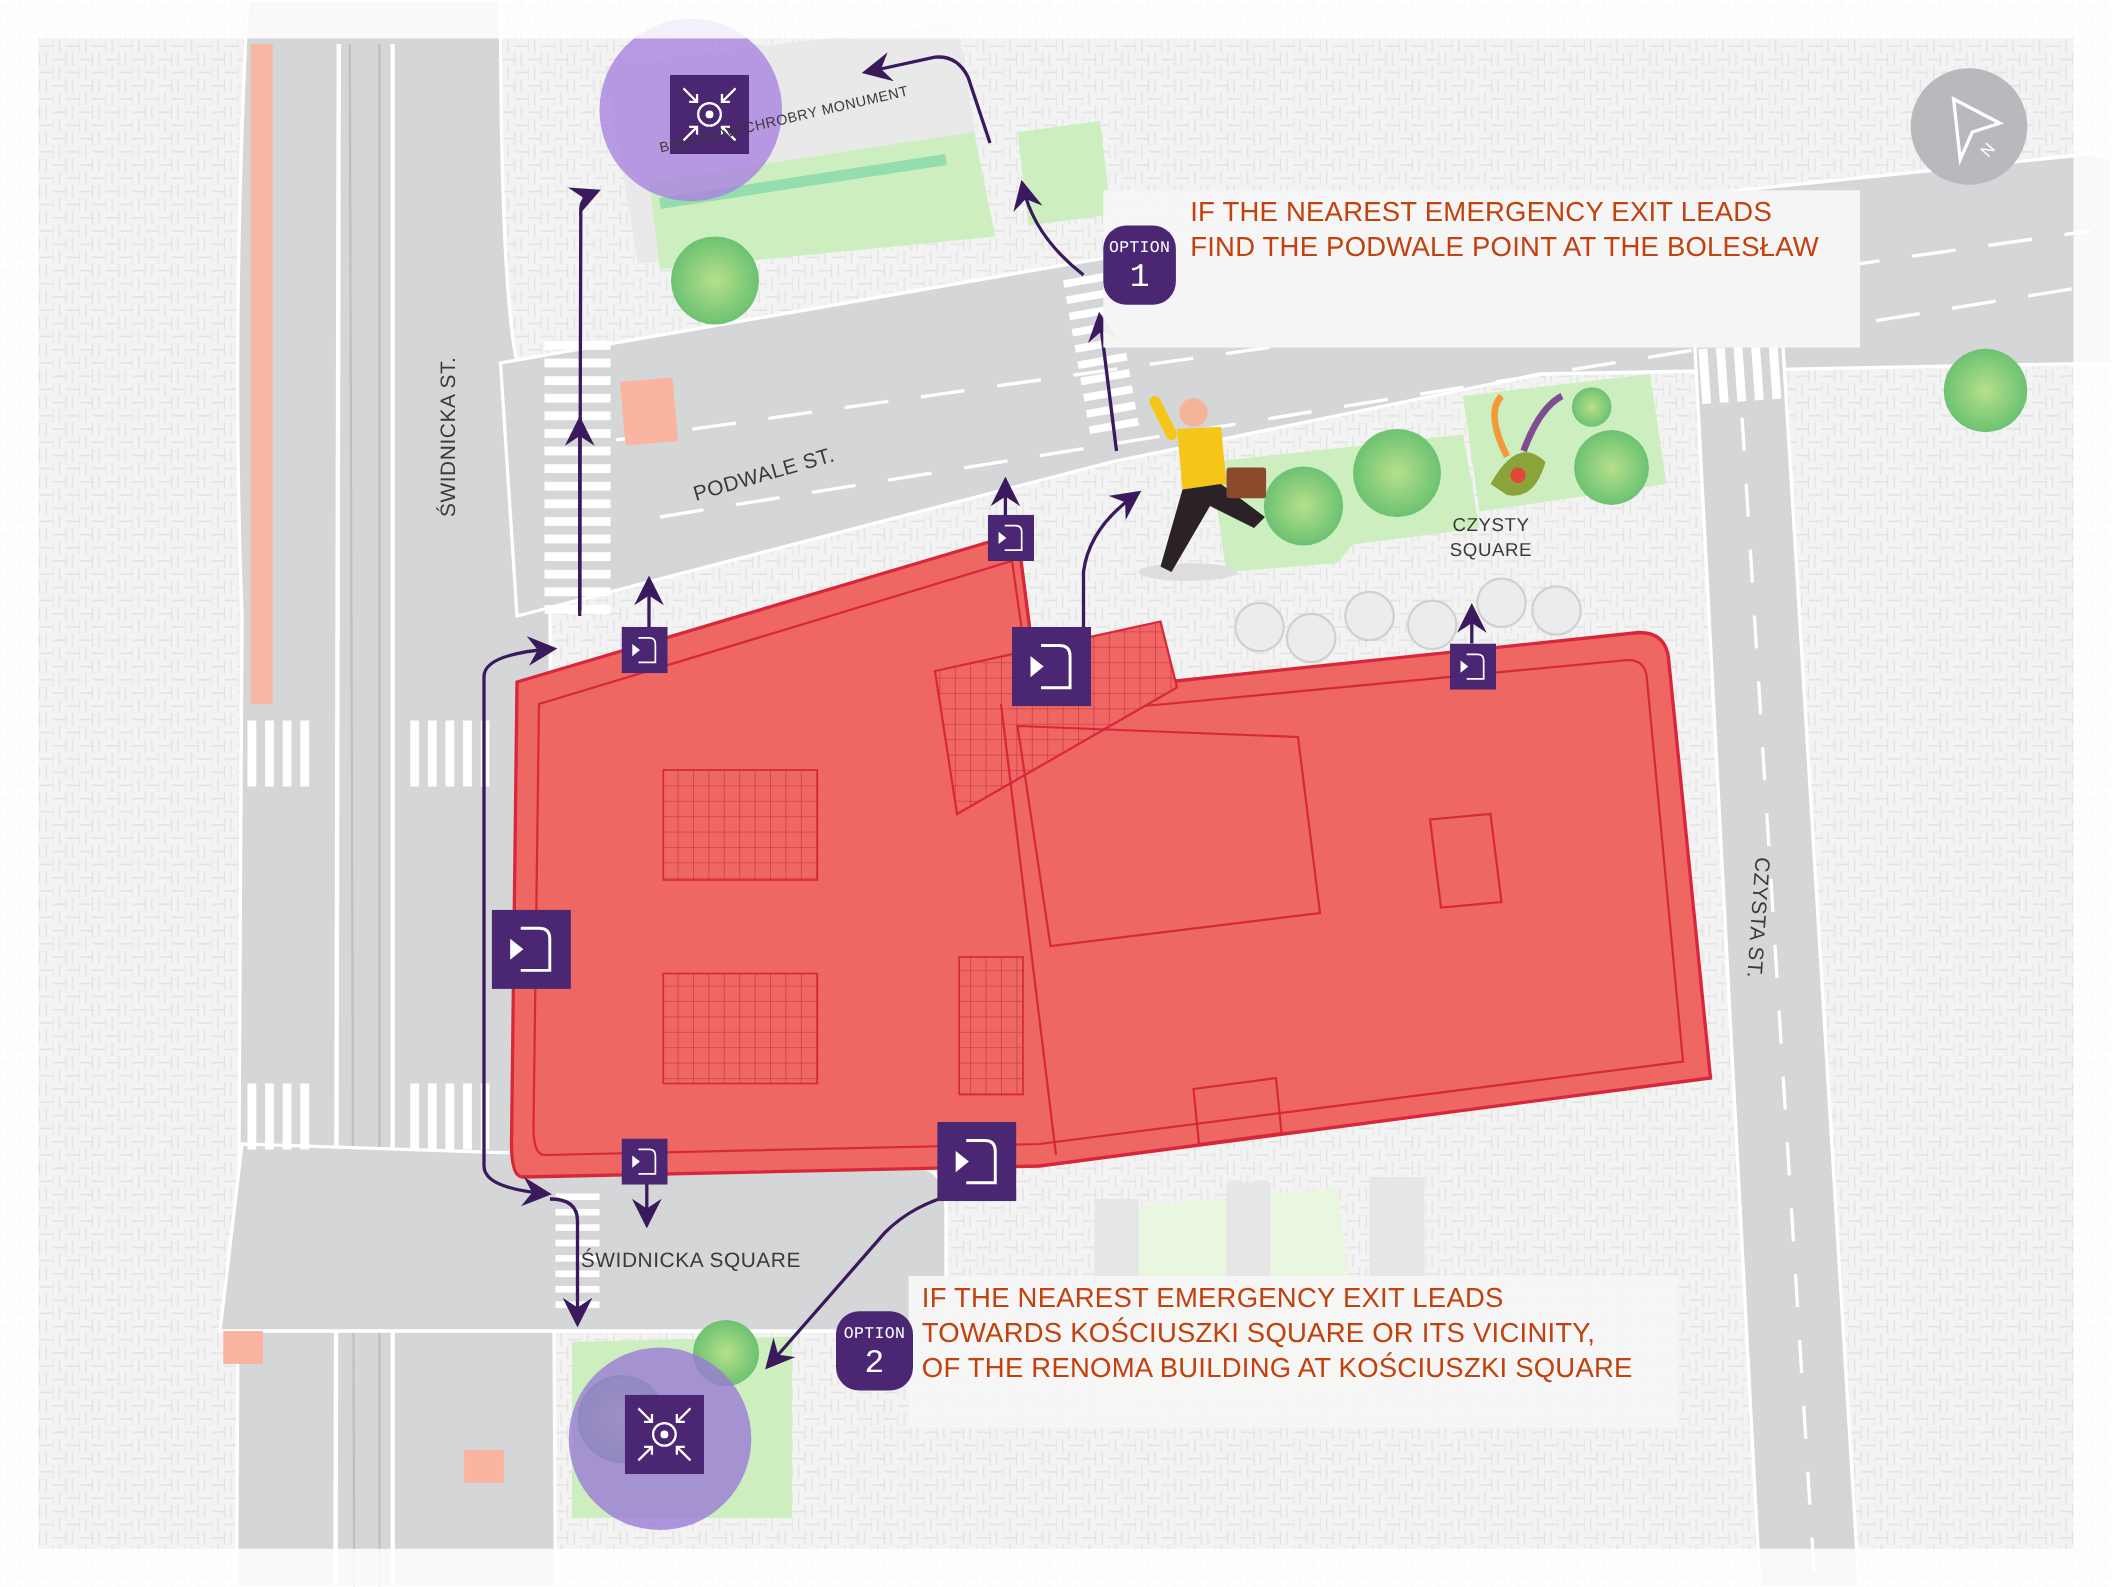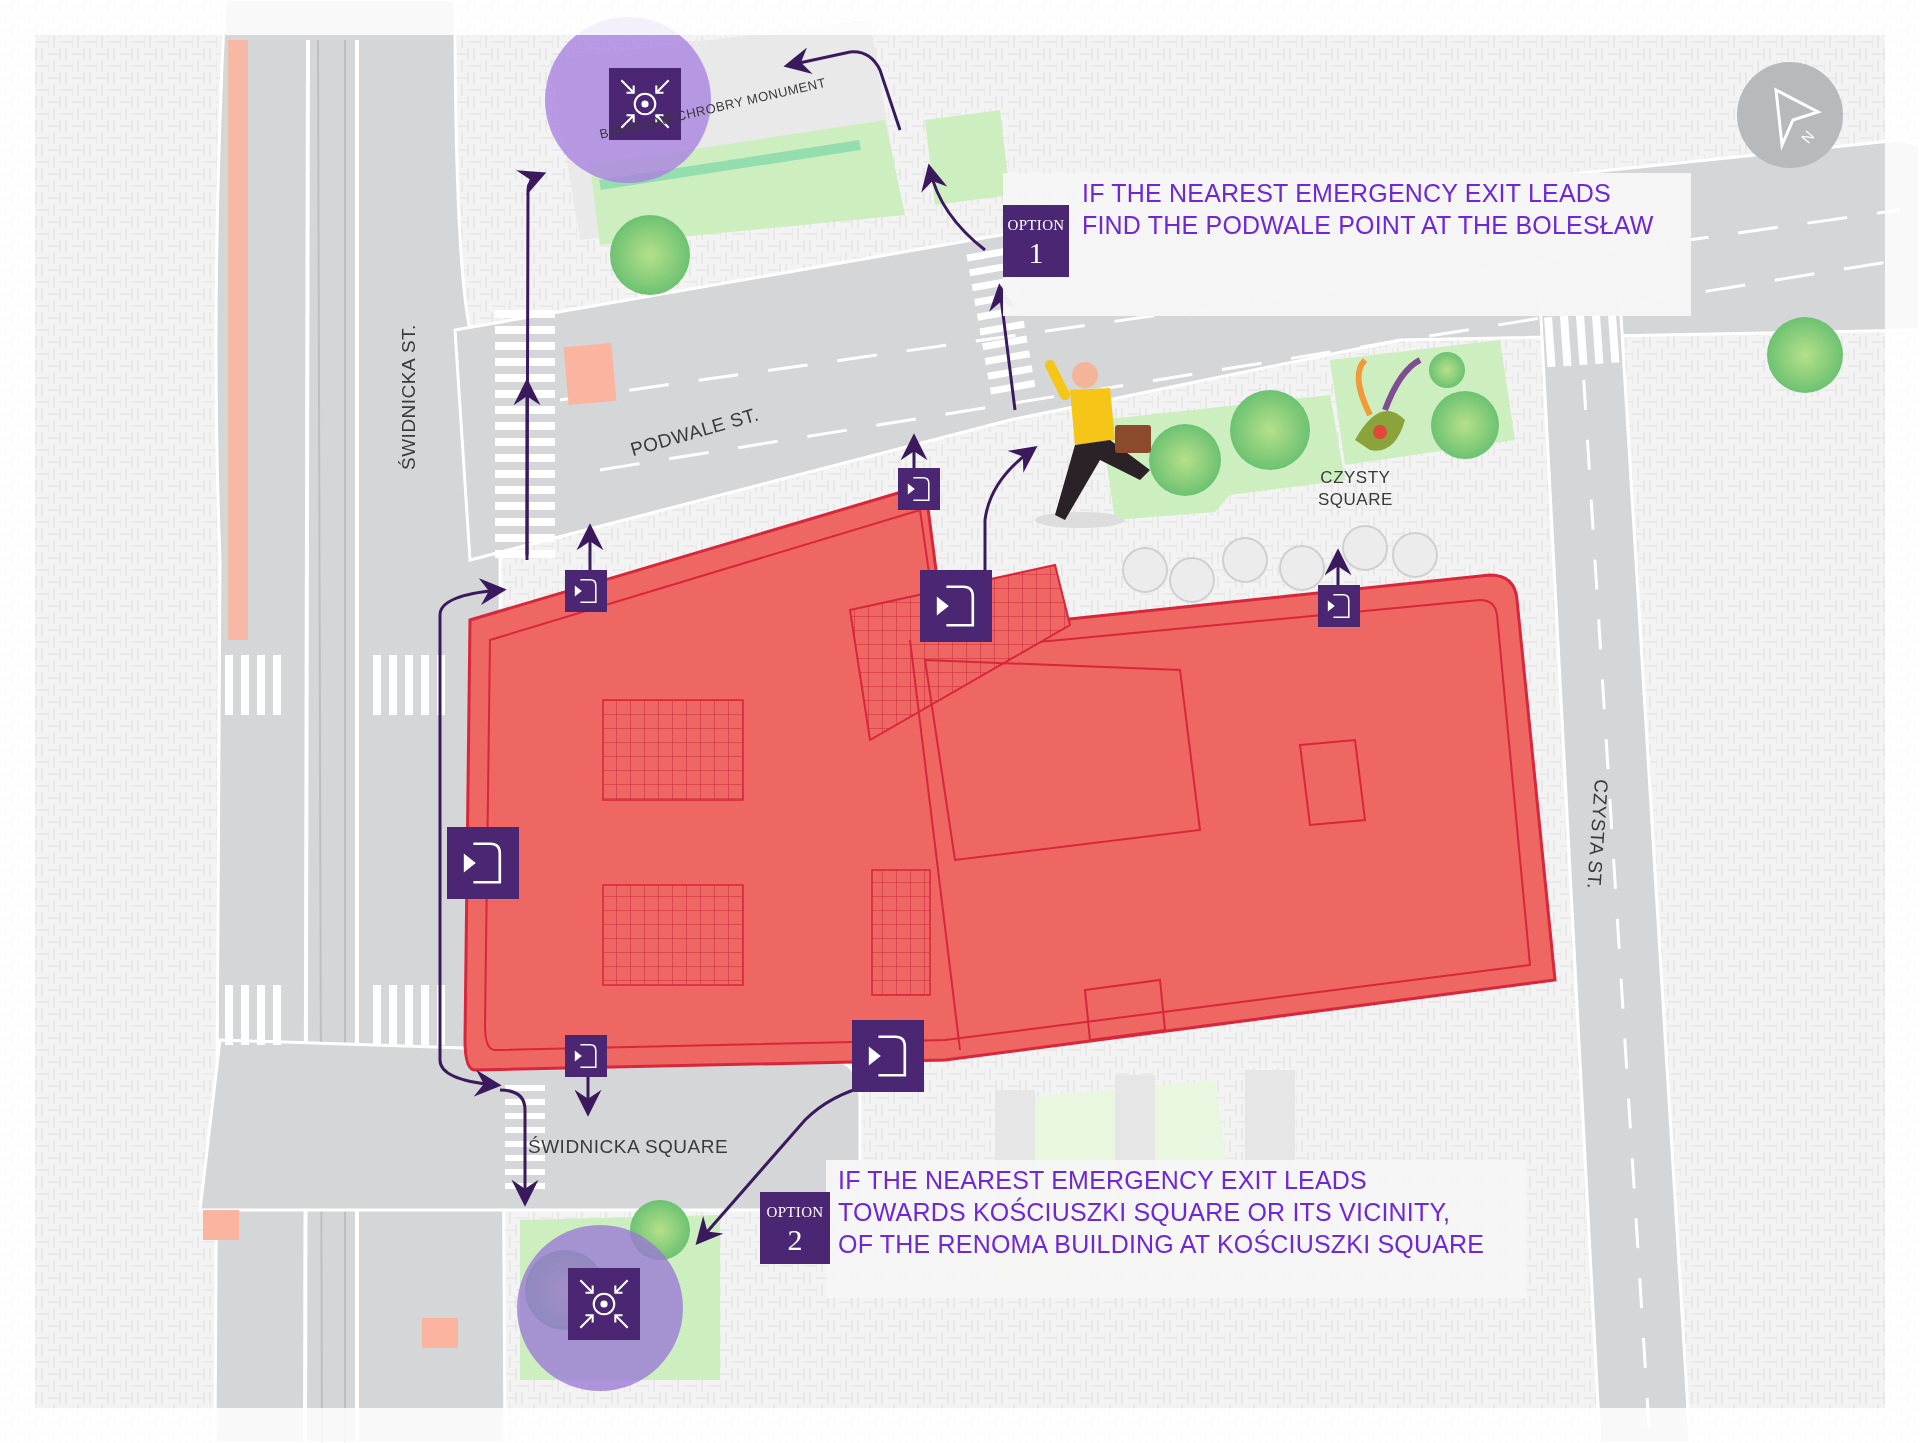--- a/index.html
+++ b/index.html
@@ -1,21 +1,21 @@
 <!DOCTYPE html>
 <html><head>
 <meta charset="utf-8">
 <style>
   html,body{margin:0;padding:0;background:#ffffff;}
   body{width:1920px;height:1443px;position:relative;overflow:hidden;font-family:"Liberation Sans",sans-serif;}
   #map{position:absolute;left:0;top:0;width:1920px;height:1443px;}
   .label{position:absolute;color:#3a3a3a;font-family:"Liberation Sans",sans-serif;letter-spacing:0.5px;white-space:nowrap;}
   .info-box{position:absolute;background:rgba(246,246,246,0.96);}
-  .info-text{position:absolute;color:#6d28d9;font-size:25px;line-height:32px;font-family:"Liberation Sans",sans-serif;letter-spacing:0.2px;white-space:nowrap;}
-  .opt-badge{position:absolute;background:#4b2773;color:#fff;text-align:center;font-family:Liberation Serif, serif;}
+  .info-text{position:absolute;color:#c2410c;font-size:25px;line-height:32px;font-family:"Liberation Sans",sans-serif;letter-spacing:0.2px;white-space:nowrap;}
+  .opt-badge{position:absolute;background:#4b2773;color:#fff;text-align:center;font-family:Liberation Mono, monospace;border-radius:21px;}
   .opt-badge .opt-word{display:block;font-size:15px;margin-top:12px;letter-spacing:0.3px;}
   .opt-badge .opt-num{display:block;font-size:30px;line-height:34px;margin-top:2px;}
 </style>
 </head>
 <body>
 
 <svg id="map" viewBox="0 0 1920 1443" xmlns="http://www.w3.org/2000/svg">
   <defs>
     <pattern id="pave" width="24" height="24" patternUnits="userSpaceOnUse">
       <rect width="24" height="24" fill="#f3f3f3"></rect>

